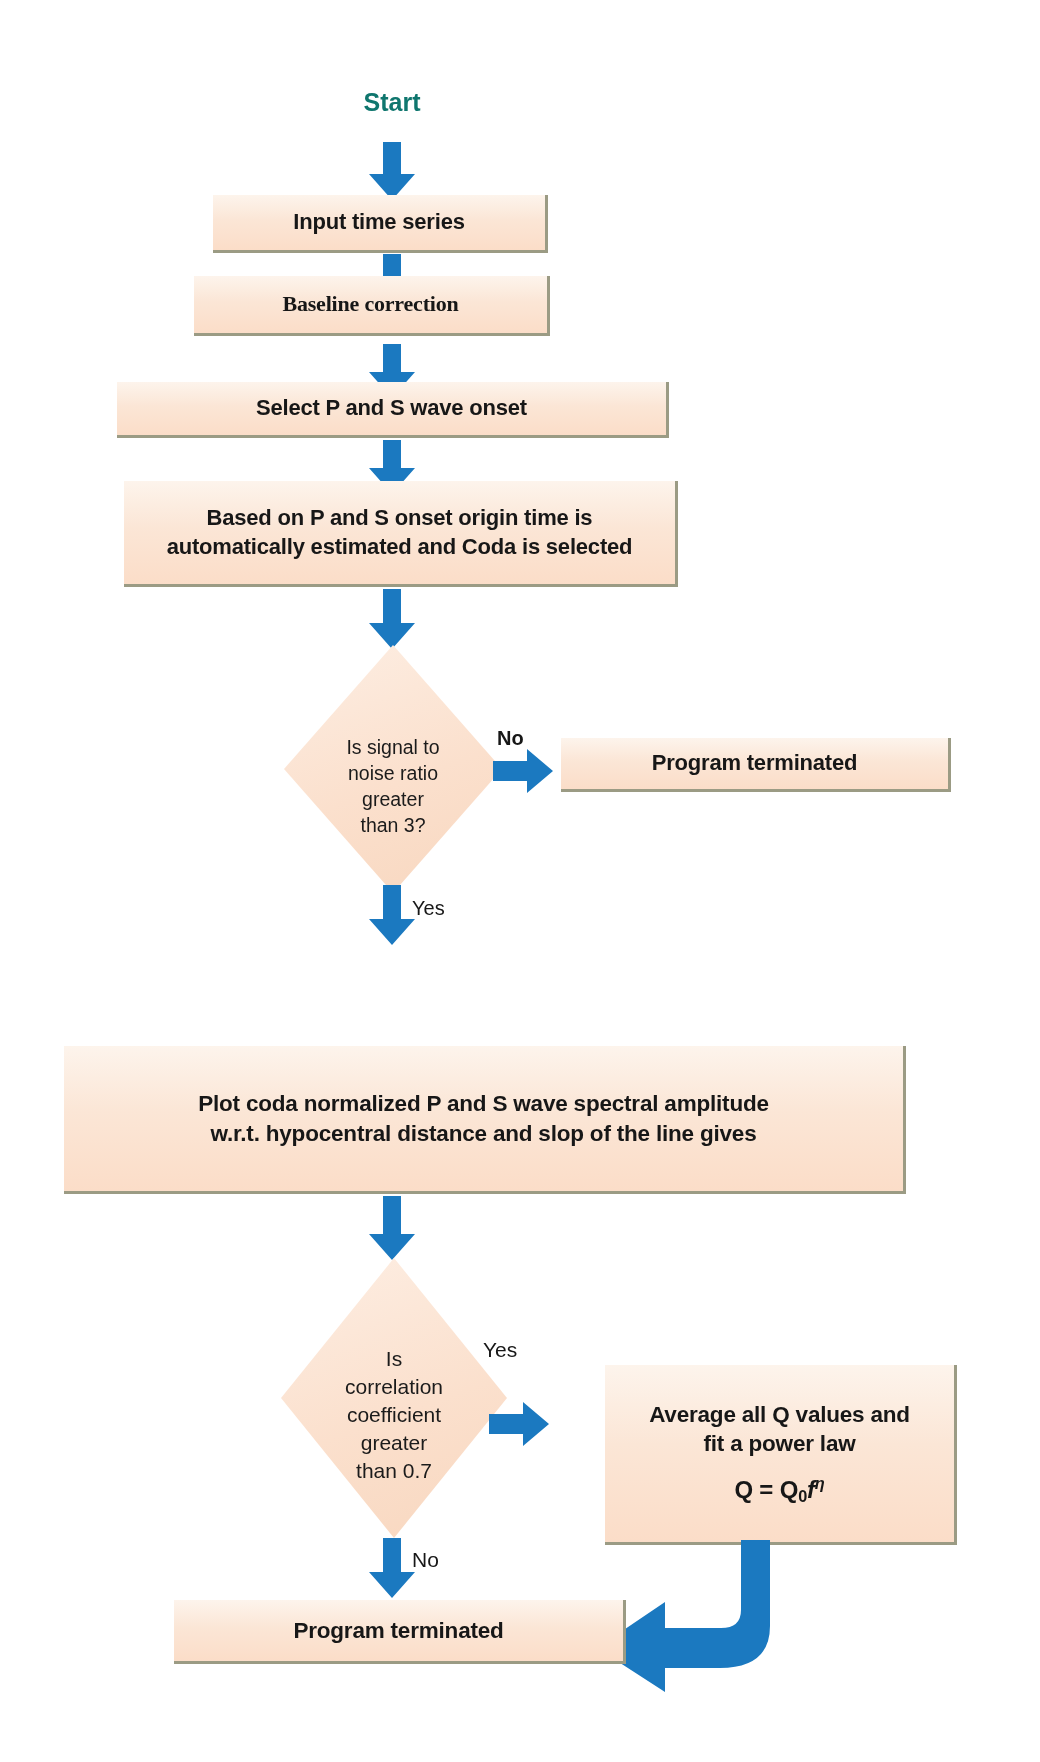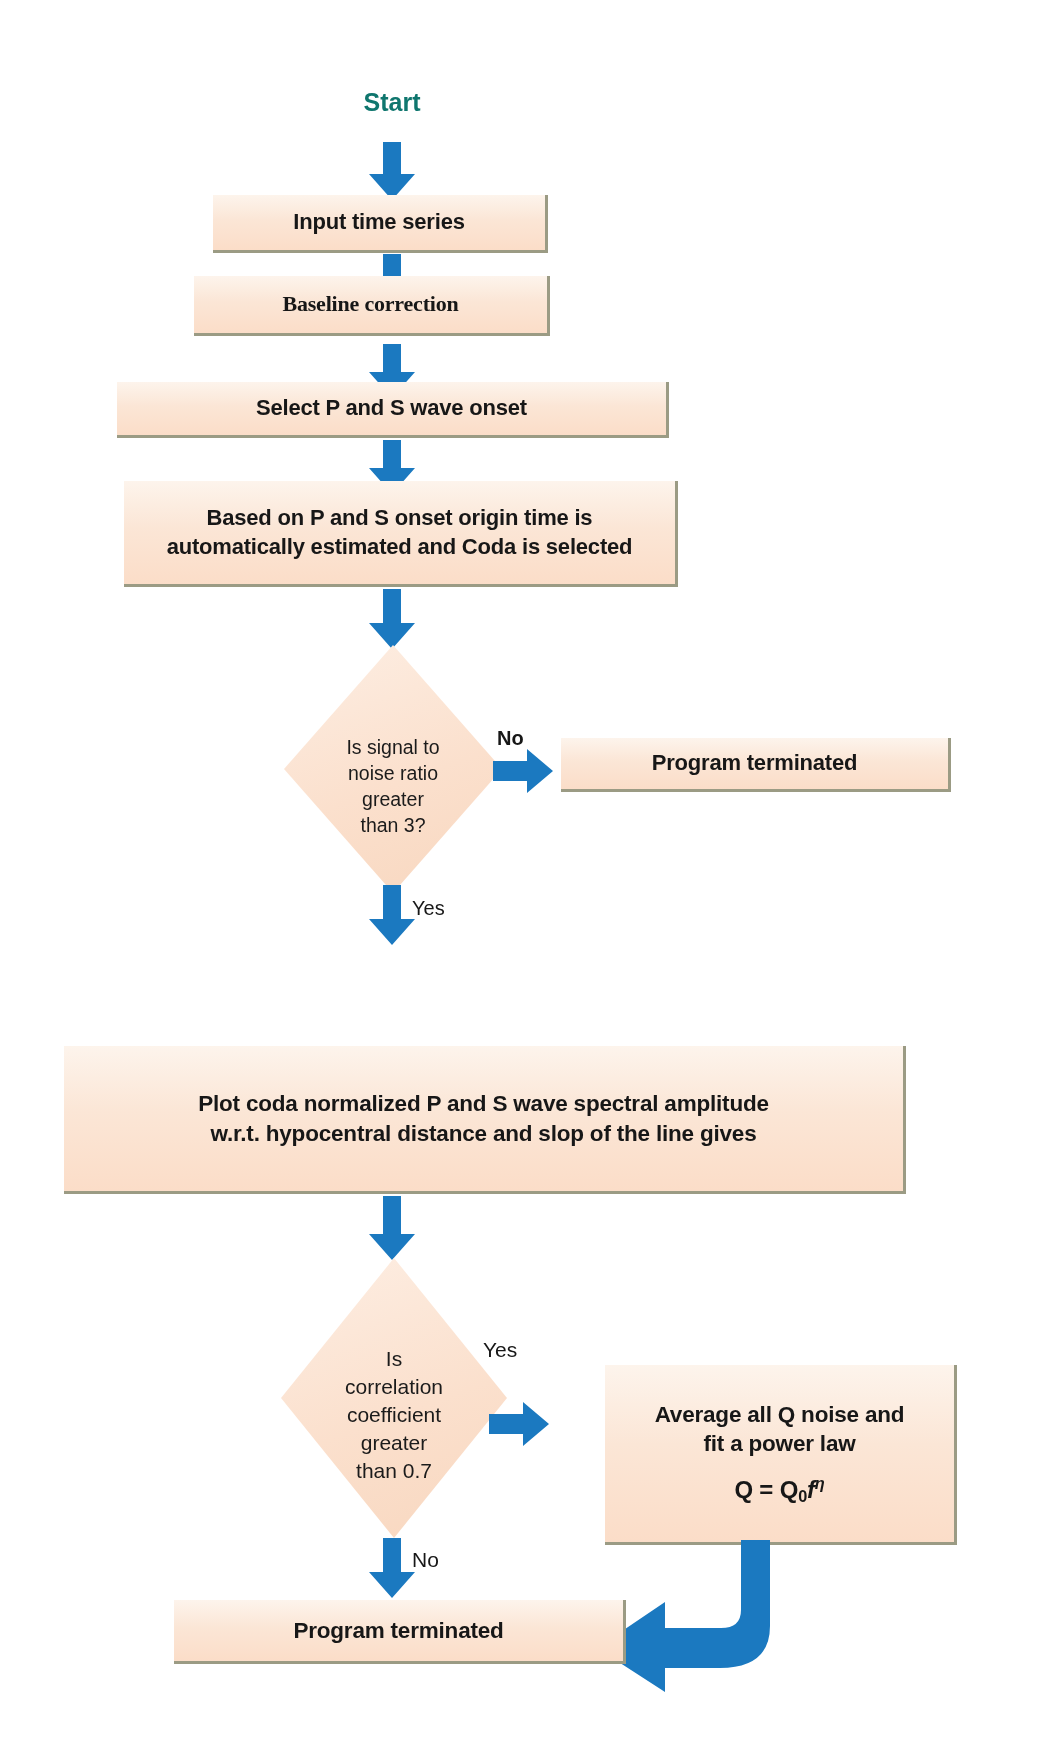--- a/index.html
+++ b/index.html
@@ -159,21 +159,21 @@
   <div class="lbl-reg" style="left:483px;top:1338px;font-size:21px;">
     <span>Yes</span>
   </div>
 
   <svg class="arrow-right" style="left:489px;top:1400px;" width="62" height="48" viewBox="0 0 62 48">
     <polygon points="0,14 34,14 34,2 60,24 34,46 34,34 0,34" fill="#1b79c0"></polygon>
   </svg>
 
   <div class="proc" style="left:605px;top:1365px;width:352px;height:180px;font-size:22.5px;flex-direction:column;">
     <span class="txt" style="display:block;">
-      <span>Average all Q noise and</span><br>
+      <span>Average all Q values and</span><br>
       <span>fit a power law</span>
     </span>
     <span class="formula" style="font-size:24px;">
       <span>Q = Q</span><span class="sub">0</span><span class="ital">f</span><span class="sup">η</span>
     </span>
   </div>
 
   <svg class="arrow-down" style="left:545px;top:1540px;" width="290" height="180" viewBox="0 0 290 180">
     <path d="M 225 0
              L 225 86

